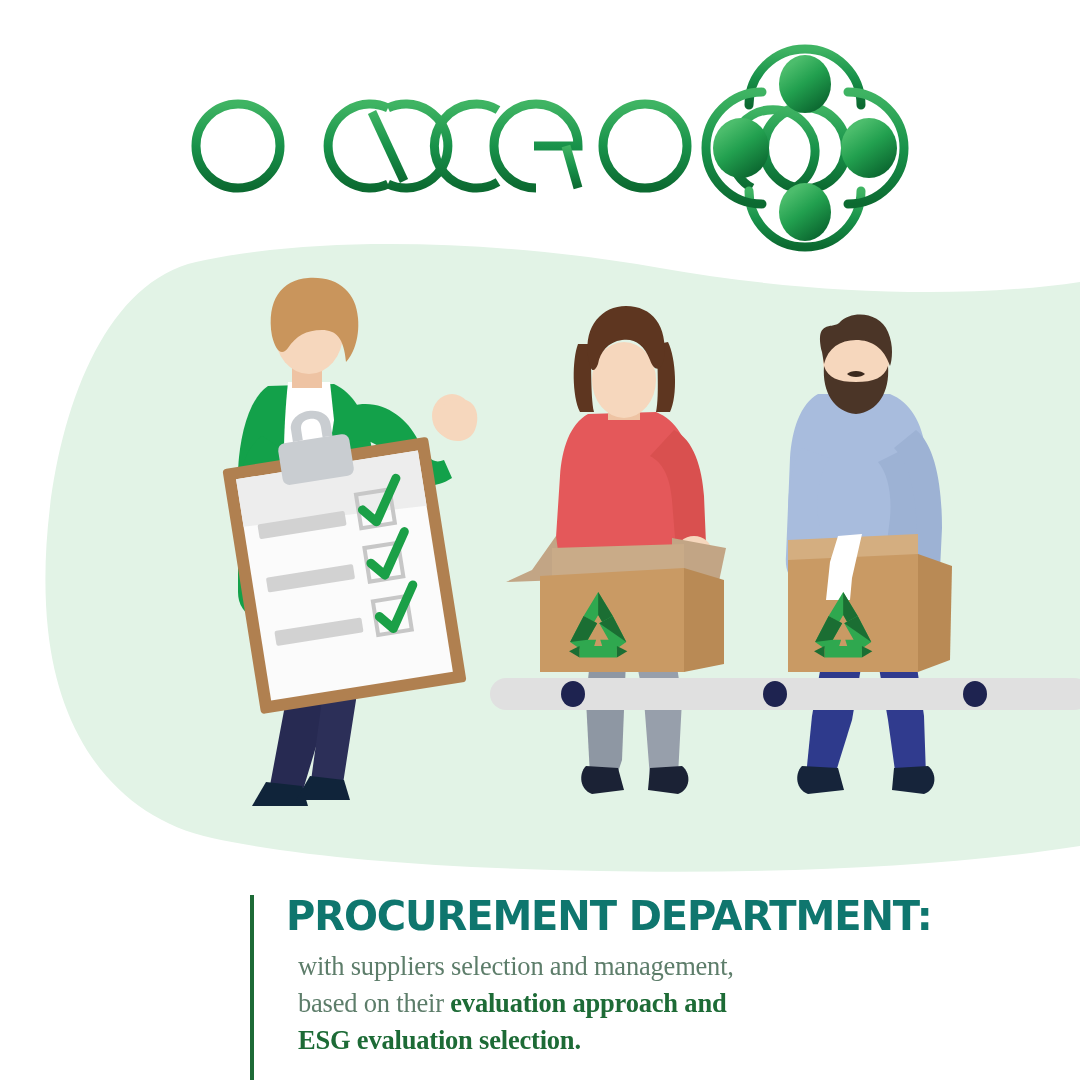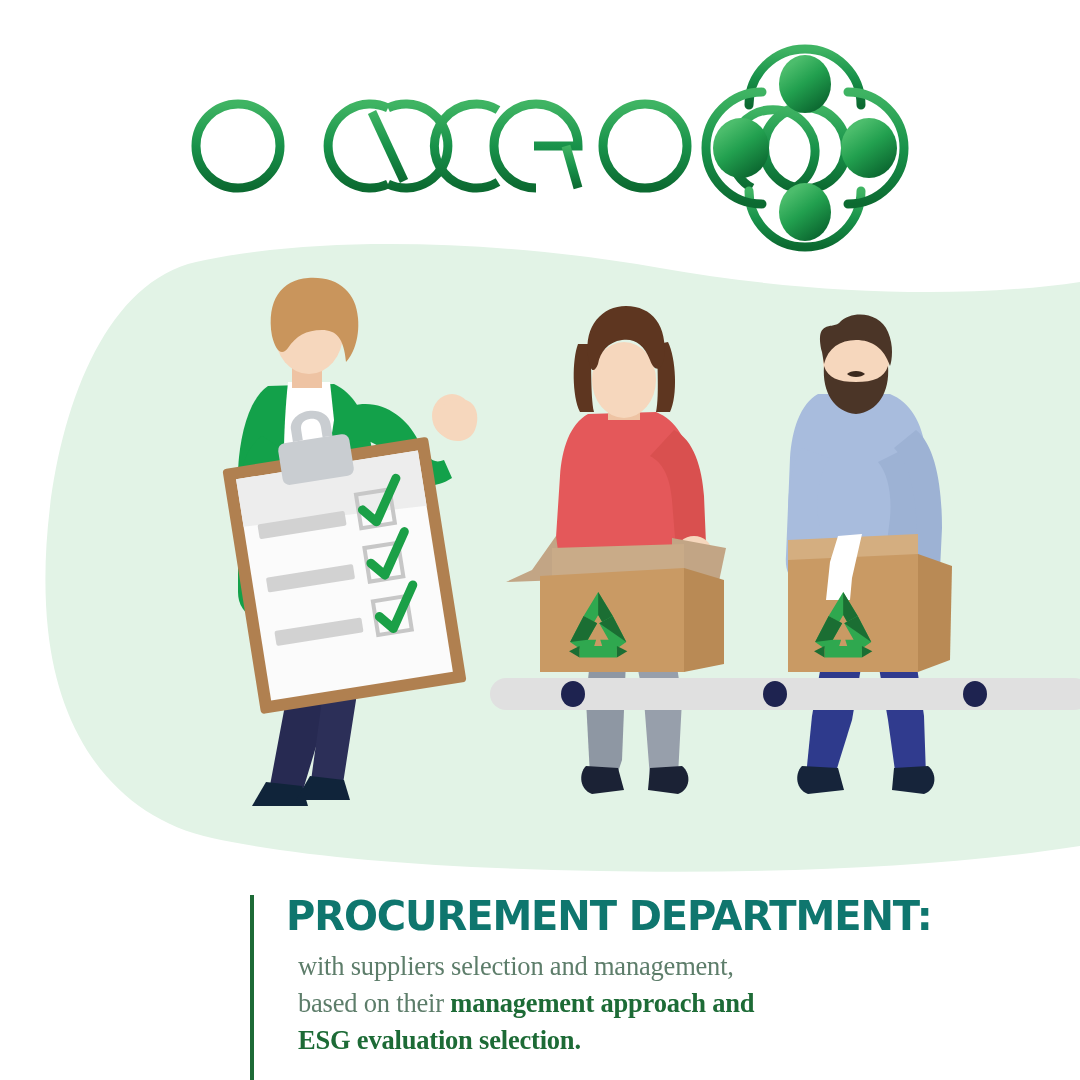--- a/index.html
+++ b/index.html
@@ -280,18 +280,18 @@
 
   <div class="txtblock">
     <div class="vrule"></div>
 
     <div class="heading">
       <span>PROCUREMENT DEPARTMENT</span><span class="colon">:</span>
     </div>
 
     <div class="body">
       <span>with  suppliers selection and management,</span><br>
-      <span>based on their </span><b>management approach and</b><br>
+      <span>based on their </span><b>evaluation approach and</b><br>
       <b>ESG evaluation selection.</b>
     </div>
   </div>
 
 </div>
 
 </body></html>

